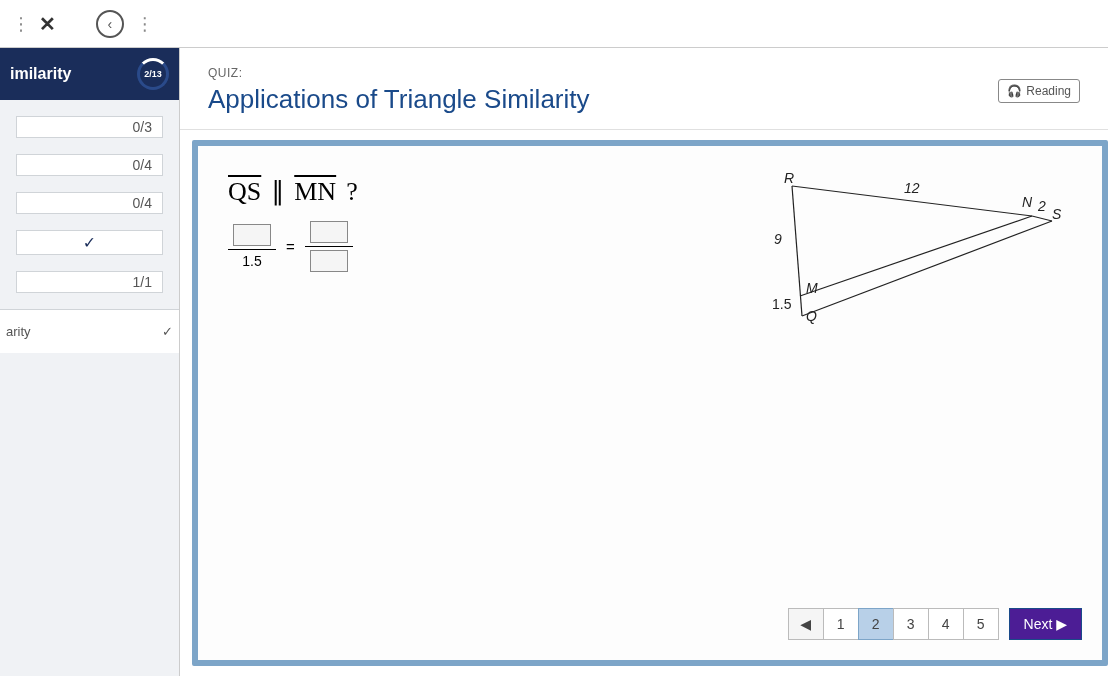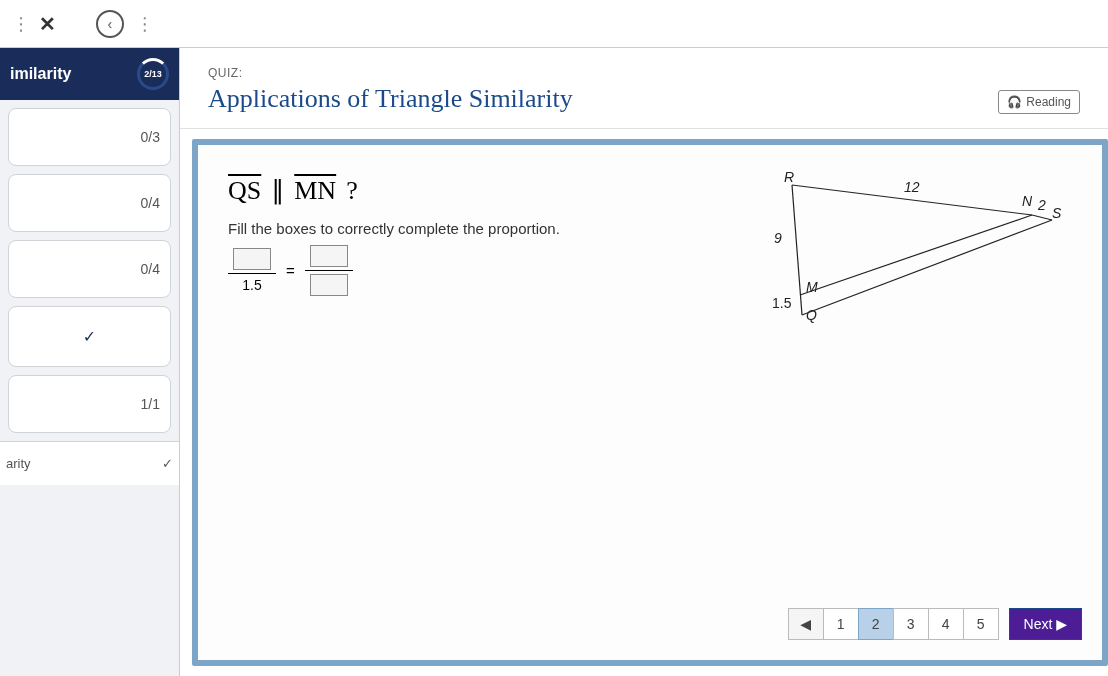--- a/index.html
+++ b/index.html
@@ -10,28 +10,28 @@
 .topbar .close-x { font-size: 20px; color: #333; font-weight: bold; margin-right: 40px; cursor: pointer; }
 .topbar .title { flex: 1; text-align: center; font-weight: bold; color: #333; font-size: 15px; }
 .topbar .back-circle { width: 28px; height: 28px; border: 2px solid #555; border-radius: 50%; display: flex; align-items: center; justify-content: center; font-size: 14px; color: #555; margin-right: 12px; cursor: pointer; }
 .topbar .right-dots { color: #888; font-size: 18px; }
 
 .container { display: flex; height: calc(100% - 48px); }
 
 .sidebar { width: 180px; background: #f0f2f5; border-right: 1px solid #ccc; }
 .sidebar .unit-header { background: #1a2d5a; color: #fff; padding: 10px 10px; font-size: 16px; font-weight: bold; display: flex; align-items: center; justify-content: space-between; }
 .sidebar .progress-ring { width: 32px; height: 32px; border: 3px solid #2a4a8a; border-top-color: #fff; border-radius: 50%; display: flex; align-items: center; justify-content: center; font-size: 9px; position: relative; }
-.sidebar .item { background: #fff; border: 1px solid #d0d4d8; border-radius: 8px; margin: 8px; padding: 20px 10px; text-align: right; font-size: 14px; color: #555; cursor: pointer; }
+.sidebar .item { background: #fff; border: 1px solid #d0d4d8; border-radius: 0; margin: 16px; padding: 2px 10px; text-align: right; font-size: 14px; color: #555; cursor: pointer; }
 .sidebar .item.check { text-align: center; color: #1a2d5a; font-size: 16px; }
 .sidebar .footer-item { background: #fff; border-top: 1px solid #d0d4d8; padding: 14px 6px; display: flex; justify-content: space-between; align-items: center; font-size: 13px; color: #555; }
 
 .main { flex: 1; background: #fff; display: flex; flex-direction: column; }
-.quiz-header { padding: 18px 28px 14px; border-bottom: 1px solid #e0e0e0; display: flex; justify-content: space-between; align-items: flex-end; }
+.quiz-header { padding: 18px 28px 14px; border-bottom: 1px solid #e0e0e0; display: flex; justify-content: space-between; align-items: center; }
 .quiz-header .label { font-size: 12px; color: #666; letter-spacing: 0.5px; }
-.quiz-header .qtitle { font-family: Liberation Serif, serif; color: #1a4a8a; font-size: 26px; margin-top: 4px; }
+.quiz-header .qtitle { font-family: Liberation Sans, sans-serif; color: #1a4a8a; font-size: 26px; margin-top: 4px; }
 .reading-btn { border: 1px solid #888; border-radius: 3px; padding: 4px 8px; font-size: 12px; color: #555; display: flex; align-items: center; gap: 4px; cursor: pointer; }
 
 .content-wrap { flex: 1; padding: 10px 0 10px 12px; }
 .content-frame { border: 6px solid #7da5c8; border-radius: 2px; height: 100%; padding: 30px 30px 10px 30px; position: relative; background: #fdfdfd; }
 
 .question-row { display: flex; gap: 40px; }
 .question-text { flex: 1; }
 .question-text p { font-size: 15px; color: #333; margin-bottom: 8px; }
 .math-line { font-family: Georgia, serif; font-size: 26px; display: flex; align-items: center; gap: 10px; margin-bottom: 14px; }
 .overline { text-decoration: overline; }
@@ -97,21 +97,20 @@
     <div class="content-wrap">
       <div class="content-frame">
         <div class="question-row">
           <div class="question-text">
             <div class="math-line">
               <span class="overline">QS</span>
               <span>∥</span>
               <span class="overline">MN</span>
               <span>?</span>
             </div>
-            <p class="instr">Fill the boxes to correctly complete the proportion.</p>
             <div class="proportion">
               <div class="frac">
                 <div class="box"></div>
                 <div class="line"></div>
                 <div class="val">1.5</div>
               </div>
               <span>=</span>
               <div class="frac">
                 <div class="box"></div>
                 <div class="line"></div>

